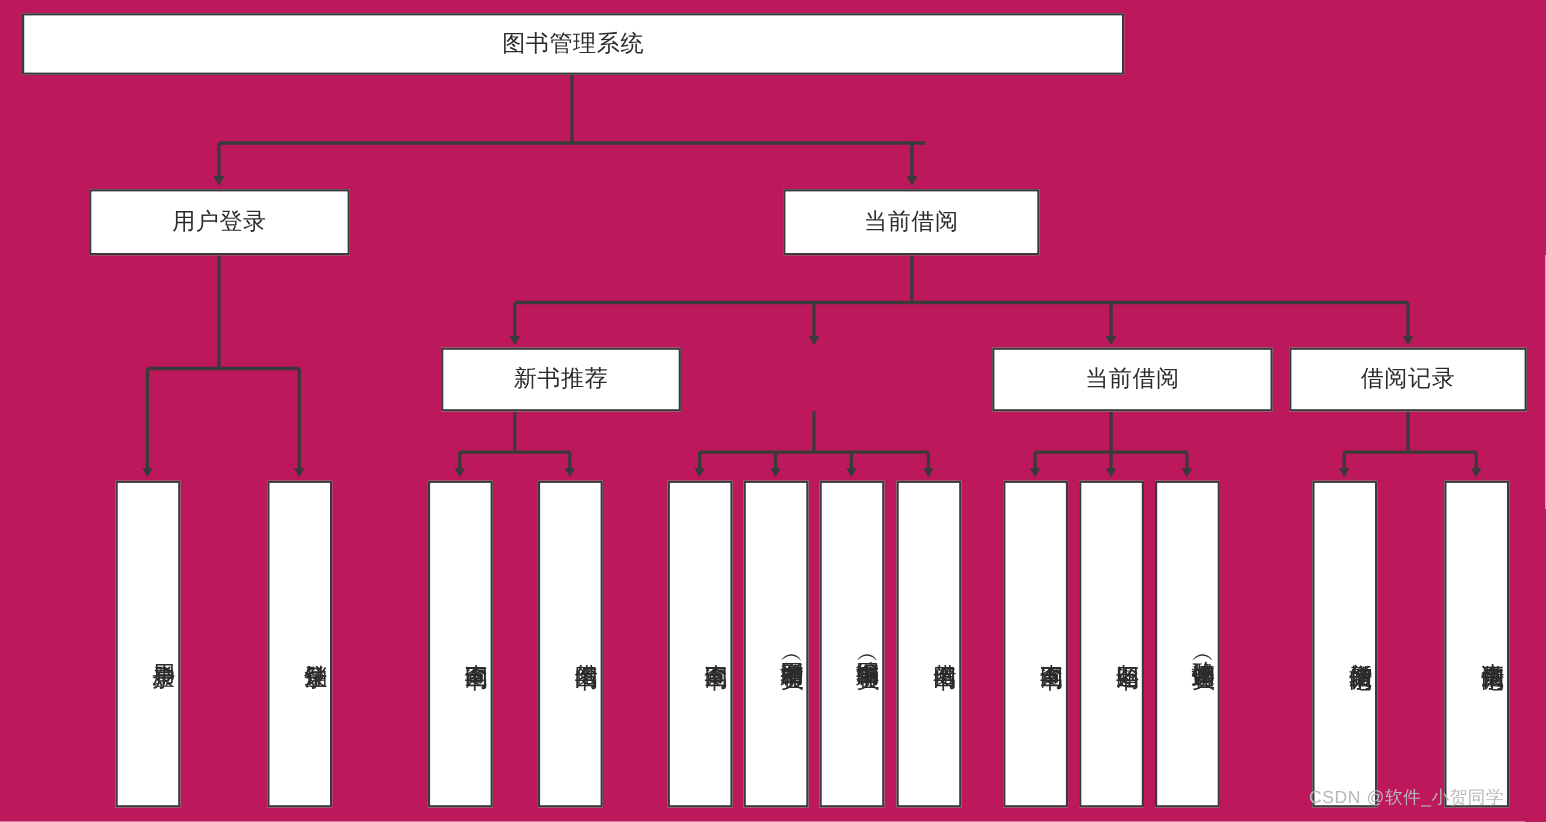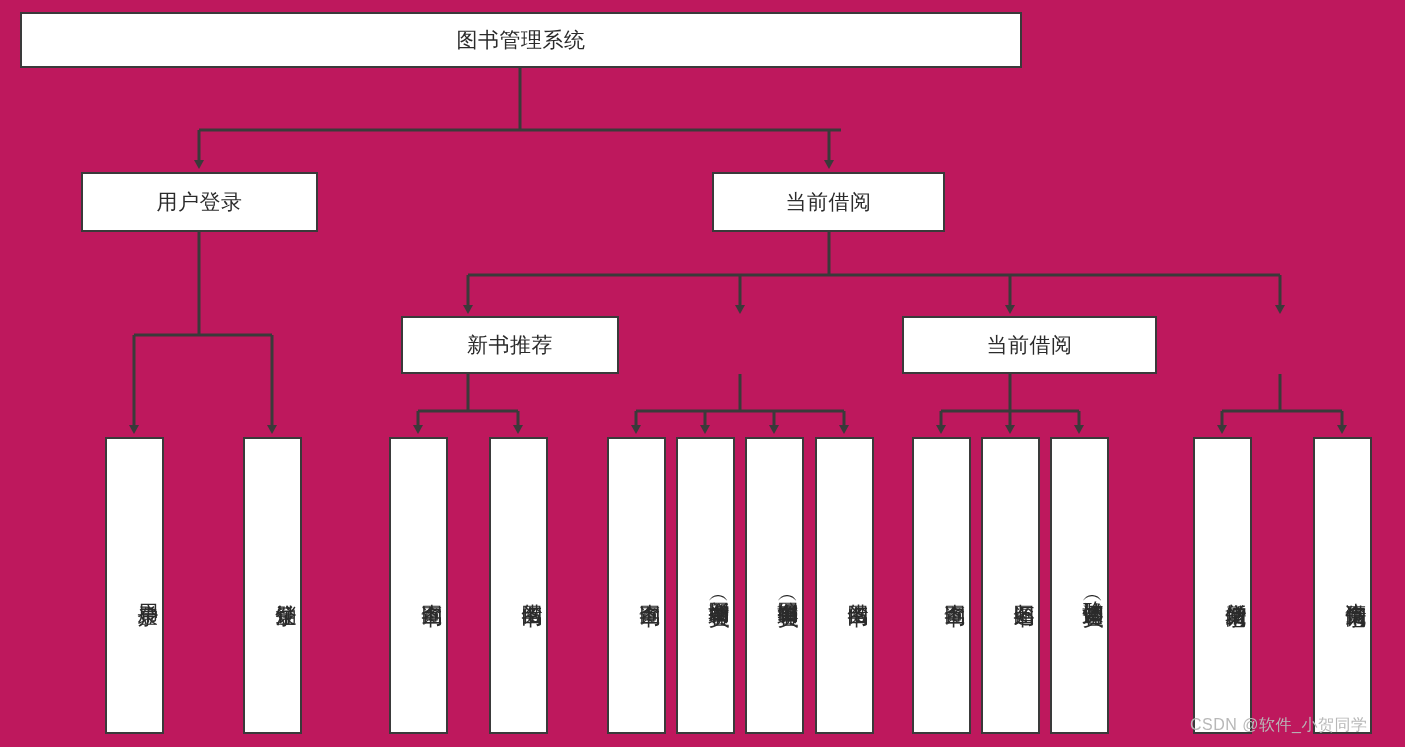--- a/index.html
+++ b/index.html
@@ -127,20 +127,23 @@
   <div class="node horiz" style="left:712px; top:172px; width:233px; height:60px;">
     <span>当前借阅</span>
   </div>
 
   <div class="node horiz" style="left:360px; top:316px; width:218px; height:58px;margin-left:41px;">
     <span>新书推荐</span>
   </div>
   <div class="node horiz" style="left:902px; top:316px; width:255px; height:58px;">
     <span>当前借阅</span>
   </div>
+  <div class="node horiz" style="left:1172px; top:316px; width:216px; height:58px;">
+    <span>借阅记录</span>
+  </div>
 
   <div class="node vert" style="left:105px; top:437px; width:59px; height:297px;">
     <span>用户登录</span>
   </div>
   <div class="node vert" style="left:243px; top:437px; width:59px; height:297px;">
     <span>注销登录</span>
   </div>
 
   <div class="node vert" style="left:389px; top:437px; width:59px; height:297px;">
     <span>查询图书</span>

